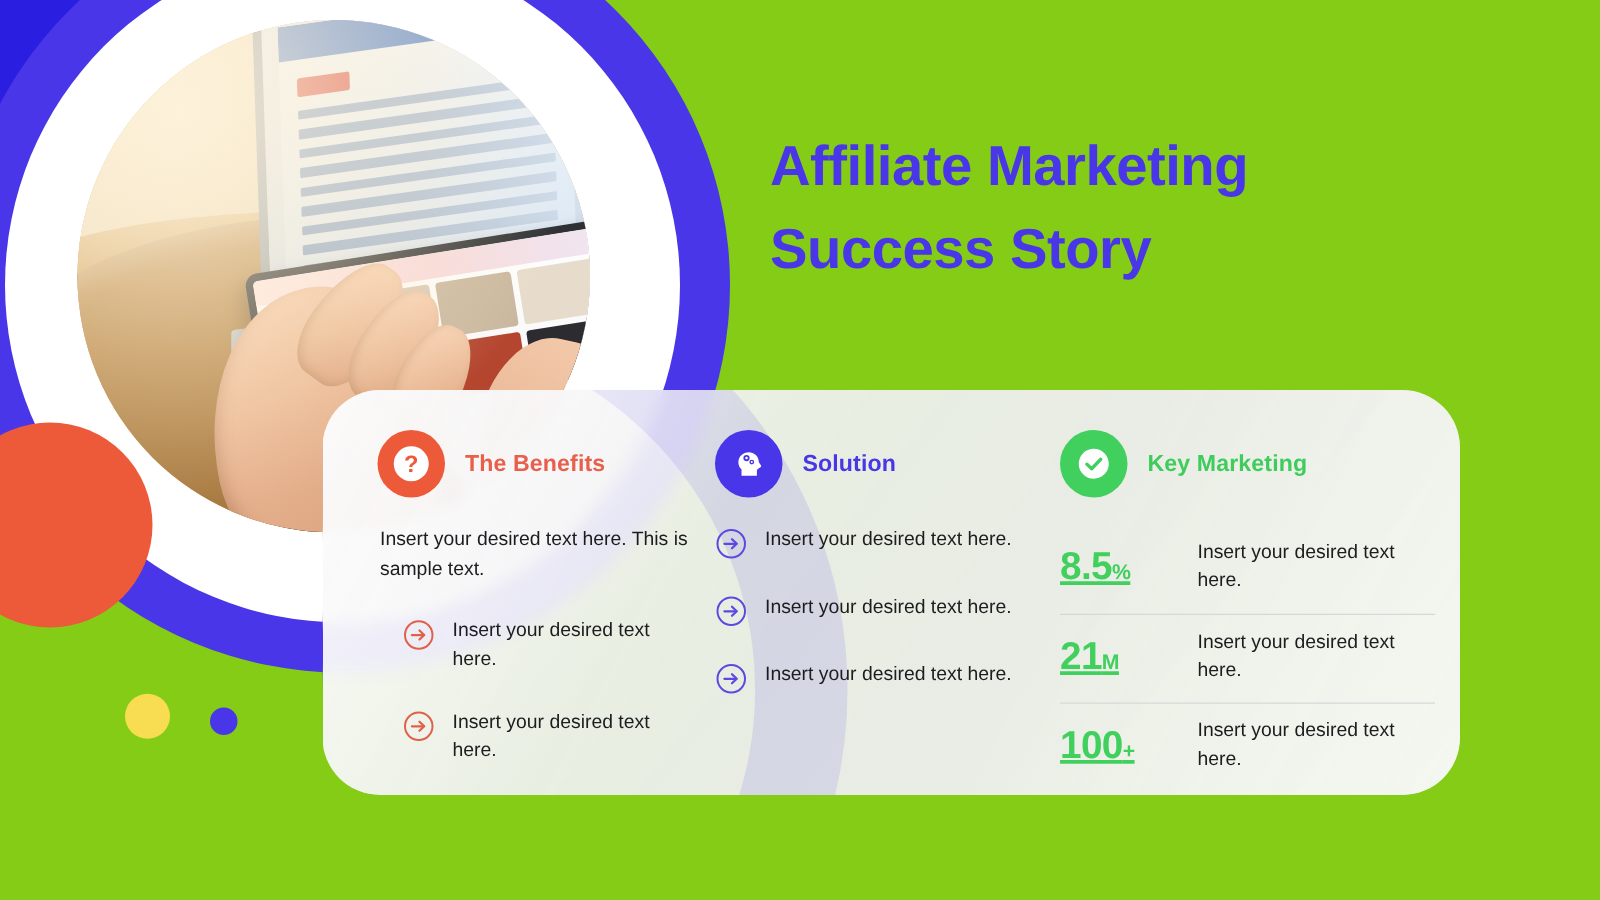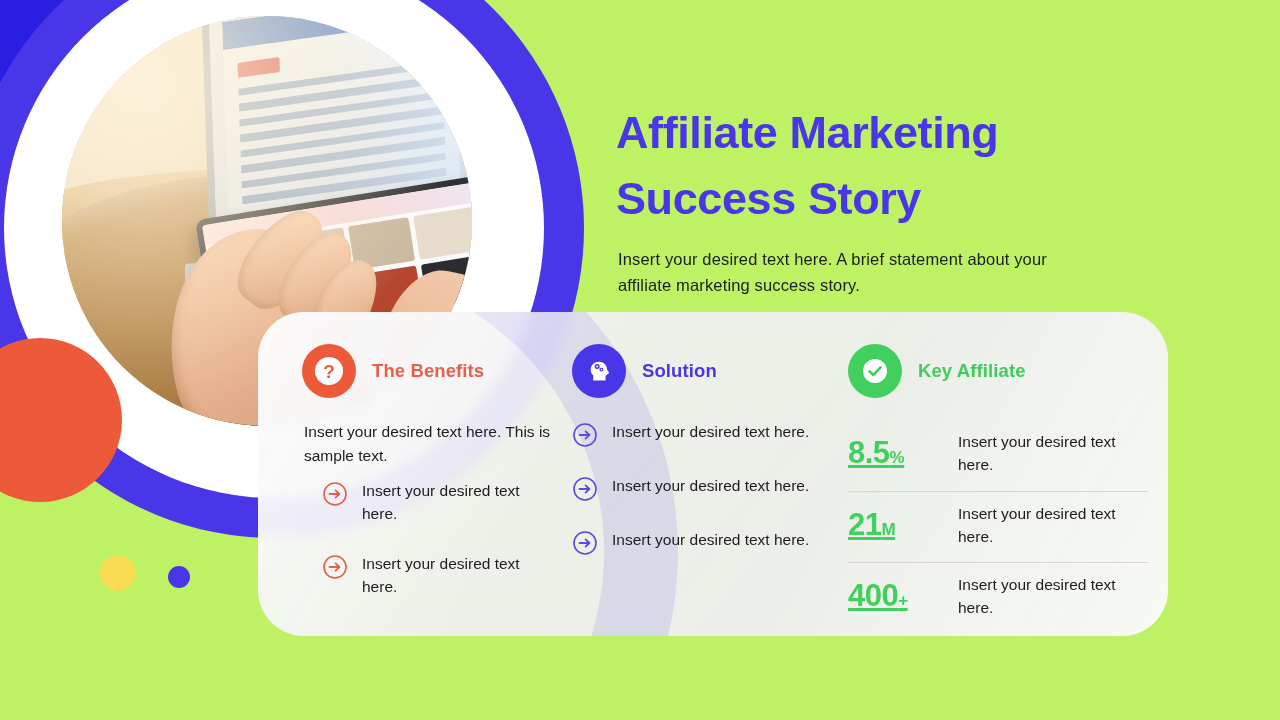--- a/index.html
+++ b/index.html
@@ -9,21 +9,21 @@
     height: 720px;
     overflow: hidden;
     background: #ffffff;
     font-family: "Liberation Sans", "DejaVu Sans", sans-serif;
   }
 
   #slide {
     position: relative;
     width: 1280px;
     height: 720px;
-    background: #bef264;
+    background: #84cc16;
     overflow: hidden;
   }
 
   
   .deco-layer { position: absolute; top: 0; left: 0; width: 1280px; height: 720px; pointer-events: none; }
 
   
   .blue-corner {
     position: absolute;
     left: -10px; top: -10px;
@@ -246,21 +246,21 @@
   .head-title { font-size: 18.5px; font-weight: bold; letter-spacing: .1px; white-space: nowrap; }
   .head-title.problem  { color: #e8604c; }
   .head-title.solution { color: #4836e8; text-align: center; }
   .head-title.benefits { color: #3fcc5c; }
 
   
   .col-intro {
     font-size: 15.5px;
     line-height: 1.52;
     color: #1d1d1f;
-    margin: 0 0 12px 2px;
+    margin: 0 0 26px 2px;
     width: 250px;
   }
 
   
   .bullet { display: flex; align-items: flex-start; gap: 14px; margin-bottom: 26px; }
   .bullet-icon { width: 26px; height: 26px; flex: 0 0 auto; margin-top: 2px; }
   .bullet-text { font-size: 15.5px; line-height: 1.5; color: #1d1d1f; }
 
   .col-problem .bullet { margin-left: 20px; }
 
@@ -346,21 +346,20 @@
         <div class="ph-warm"></div>
       </div>
     </div>
 
     <div class="orange-circle"></div>
     <div class="dot-yellow"></div>
     <div class="dot-blue"></div>
   </div>
 
   <div class="headline">Affiliate Marketing Success Story</div>
-  <div class="subtitle">Insert your desired text here. A brief statement about your affiliate marketing success story.</div>
 
   <div class="panel">
     <div class="panel-swoosh"></div>
     <div class="panel-sheen"></div>
 
     <div class="panel-body">
 
       <div class="col col-problem">
         <div class="col-head">
           <div class="head-icon problem">
@@ -447,40 +446,40 @@
       </div>
 
       <div class="col col-benefits">
         <div class="col-head">
           <div class="head-icon benefits">
             <svg width="32" height="32" viewBox="0 0 32 32" aria-hidden="true">
               <circle cx="16" cy="16" r="12" fill="#ffffff"></circle>
               <path d="M10.5 16.3 L14.3 20 L21.6 12.4" fill="none" stroke="#41cf5e" stroke-width="2.6" stroke-linecap="round" stroke-linejoin="round"></path>
             </svg>
           </div>
-          <div class="head-title benefits">Key Affiliate</div>
+          <div class="head-title benefits">Key Marketing</div>
         </div>
 
         <div class="stat-row">
           <div class="stat-num">
             <span>8.5</span><span class="unit">%</span>
           </div>
           <div class="stat-text">Insert your desired text here.</div>
         </div>
 
         <div class="stat-row">
           <div class="stat-num">
             <span>21</span><span class="unit">M</span>
           </div>
           <div class="stat-text">Insert your desired text here.</div>
         </div>
 
         <div class="stat-row">
           <div class="stat-num">
-            <span>400</span><span class="unit">+</span>
+            <span>100</span><span class="unit">+</span>
           </div>
           <div class="stat-text">Insert your desired text here.</div>
         </div>
       </div>
 
     </div>
   </div>
 
 </div>
 

